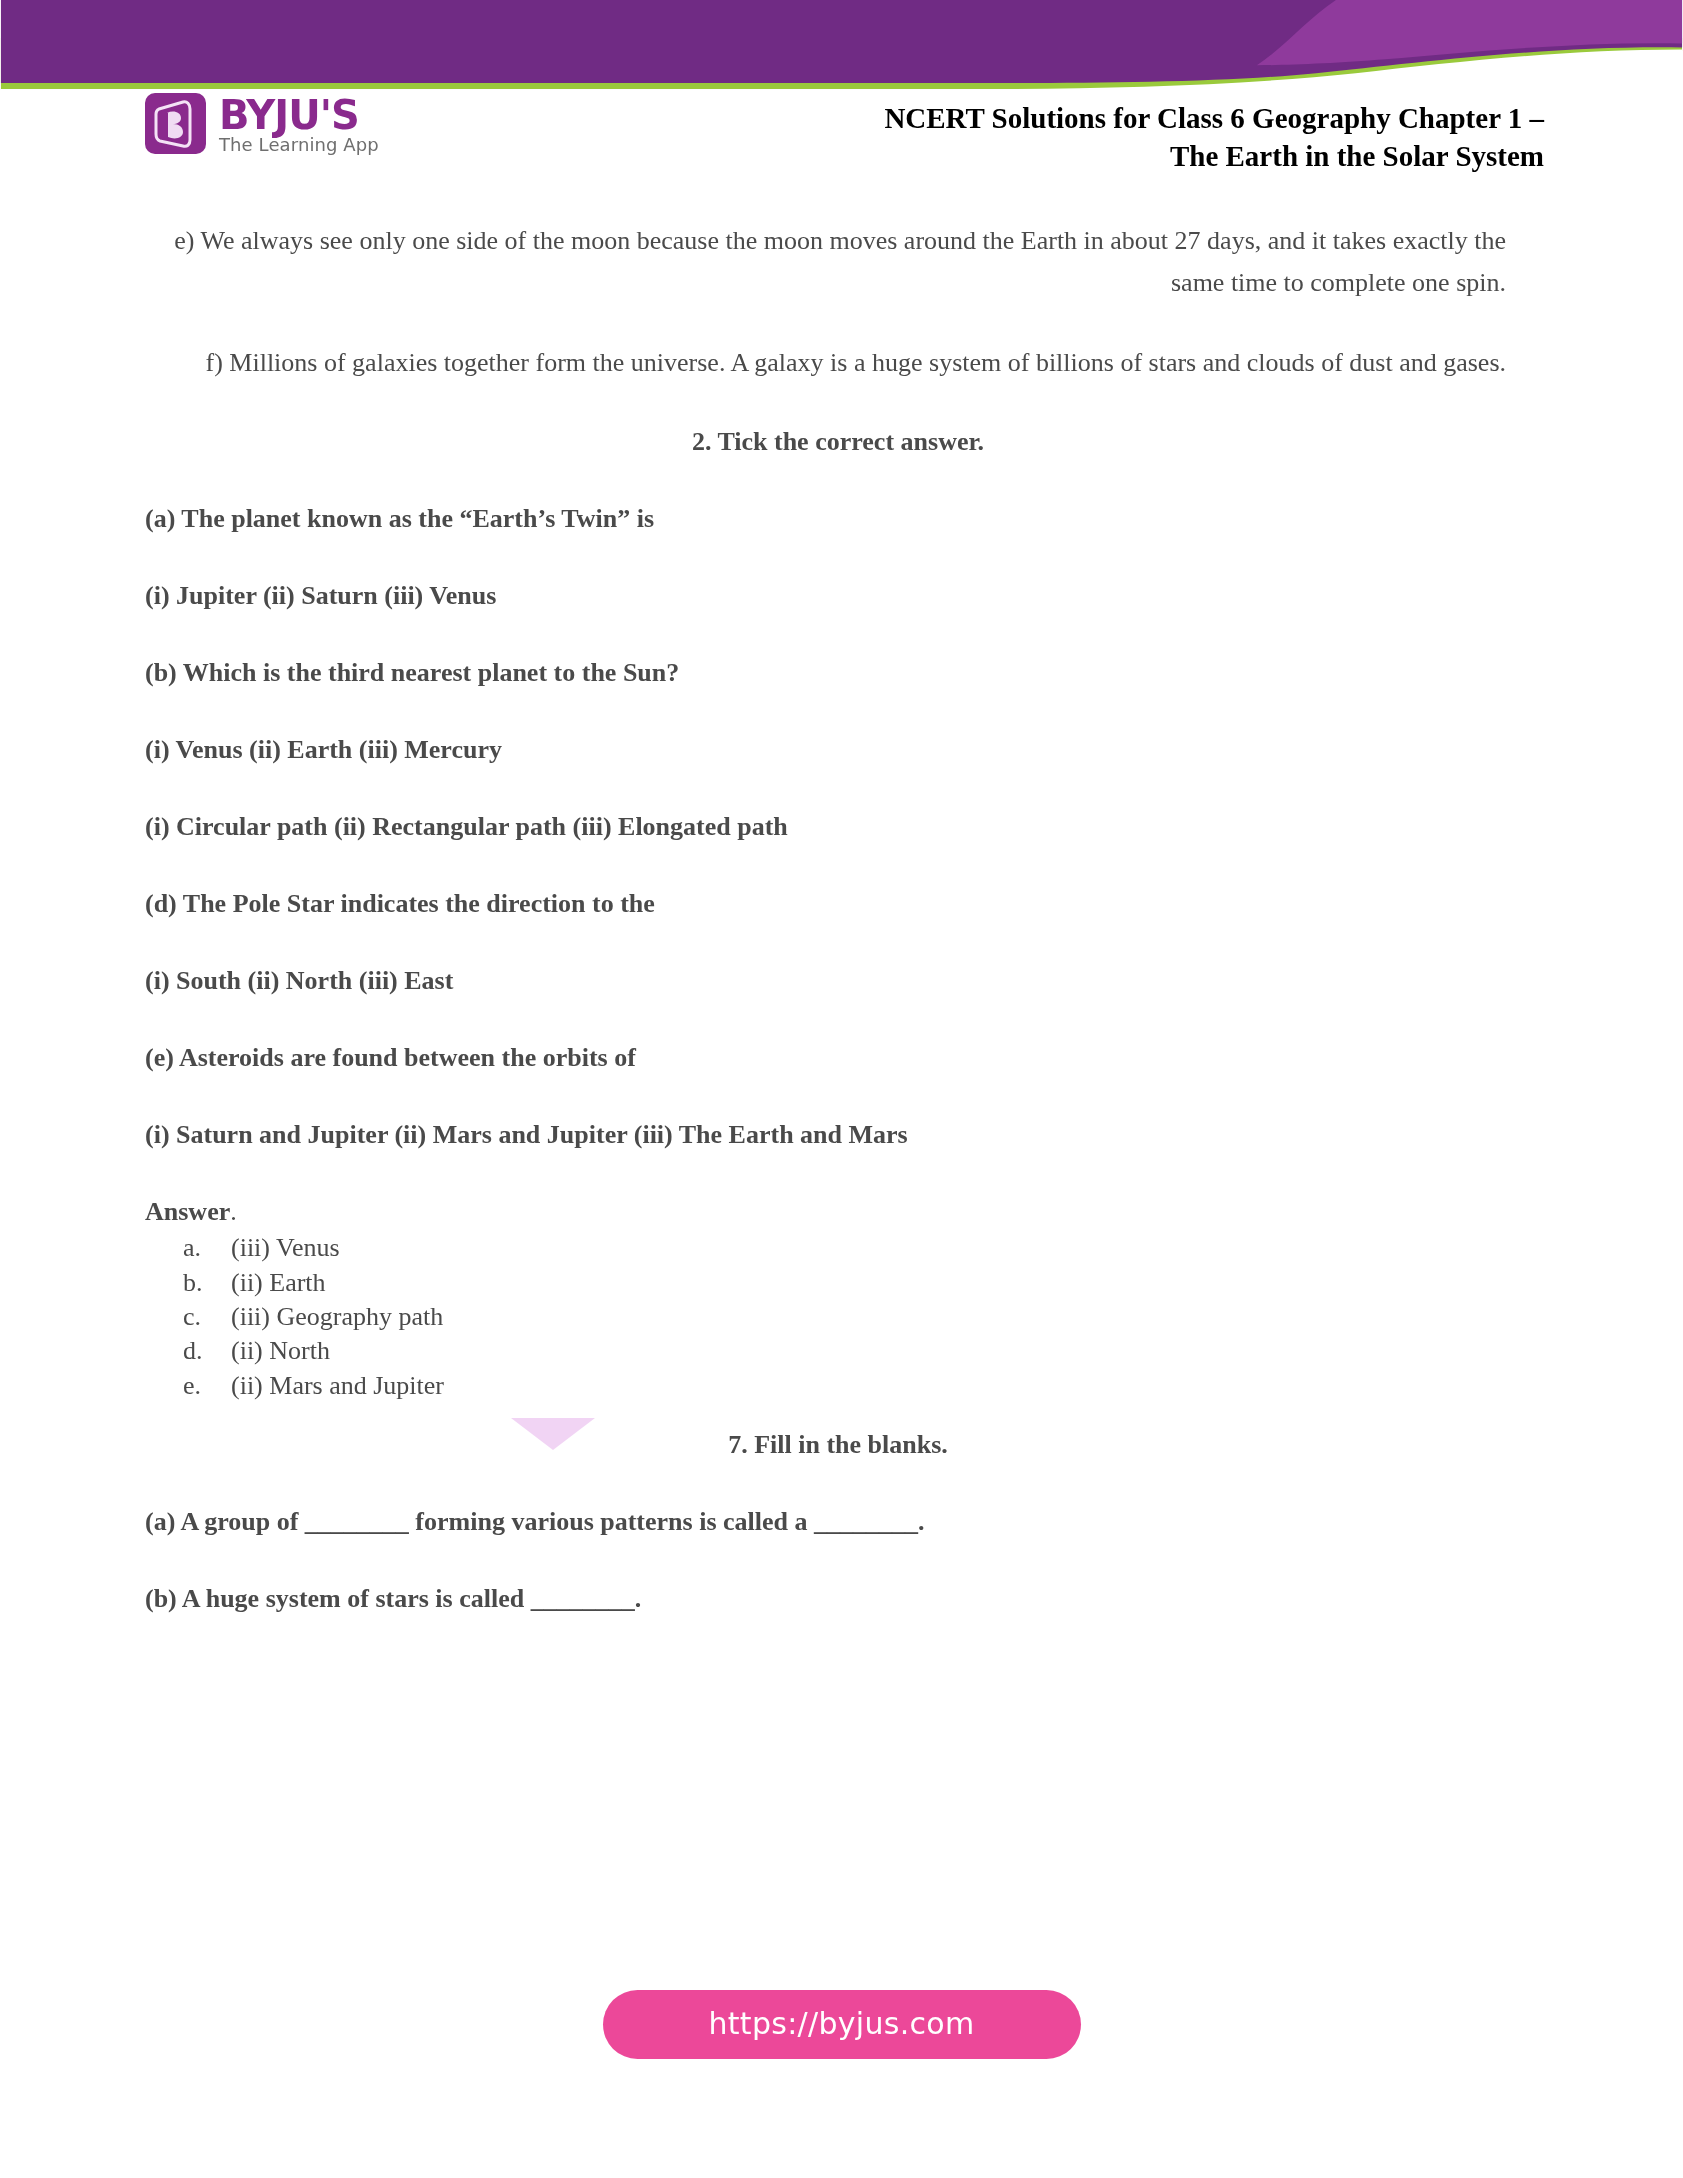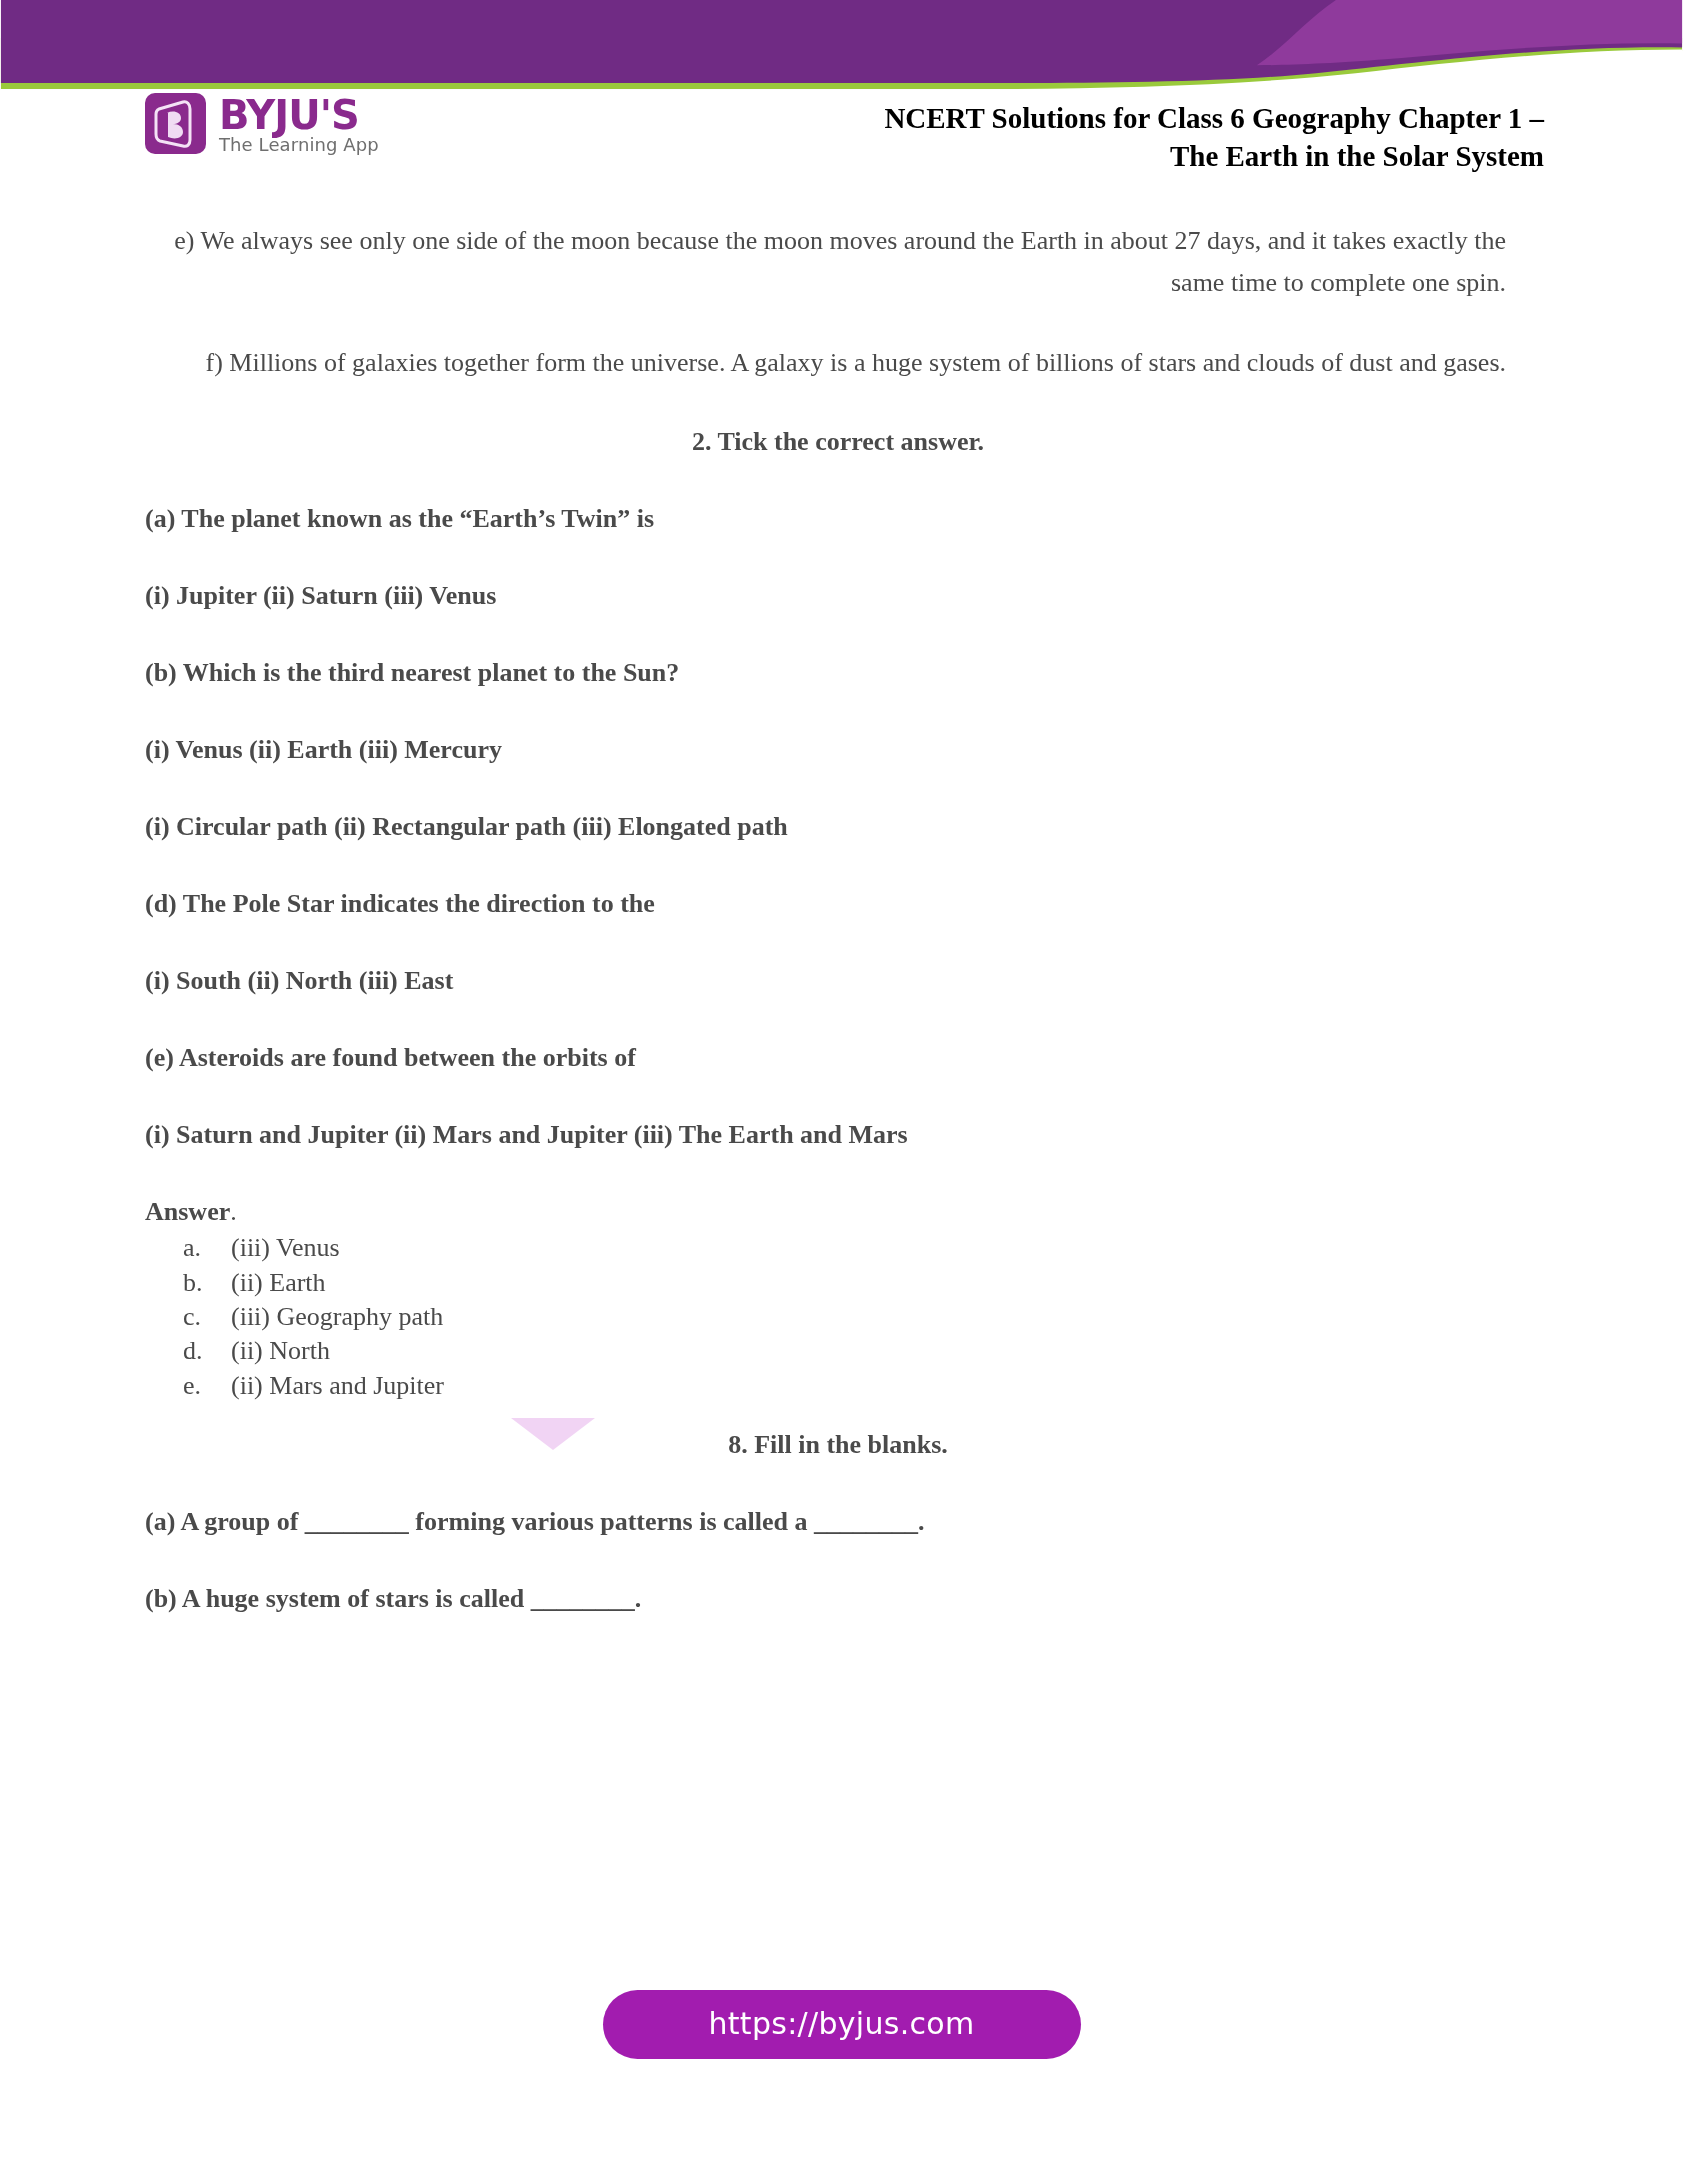--- a/index.html
+++ b/index.html
@@ -161,21 +161,21 @@
   
   .footer {
     position: absolute;
     left: 0;
     top: 1990px;
     width: 1683px;
     display: flex;
     justify-content: center;
   }
   .footer-pill {
-    background: #a21caf;
+    background: #ec4899;
     color: #ffffff;
     font-family: "DejaVu Sans", sans-serif;
     font-size: 30px;
     padding: 16px 0 18px 0;
     width: 478px;
     text-align: center;
     border-radius: 40px;
     letter-spacing: 0.3px;
   }
 </style>
@@ -252,21 +252,21 @@
     <li>
       <span class="marker">d.</span>
       <span>(ii) North</span>
     </li>
     <li>
       <span class="marker">e.</span>
       <span>(ii) Mars and Jupiter</span>
     </li>
   </ol>
 
-  <h2 class="q-heading">8. Fill in the blanks.</h2>
+  <h2 class="q-heading">7. Fill in the blanks.</h2>
 
   <p class="q-line">(a) A group of ________ forming various patterns is called a ________.</p>
   <p class="q-line">(b) A huge system of stars is called ________.</p>
 
 </div>
 
 <div class="watermark-tri"></div>
 
 <div class="footer">
   <div class="footer-pill">https://byjus.com</div>

